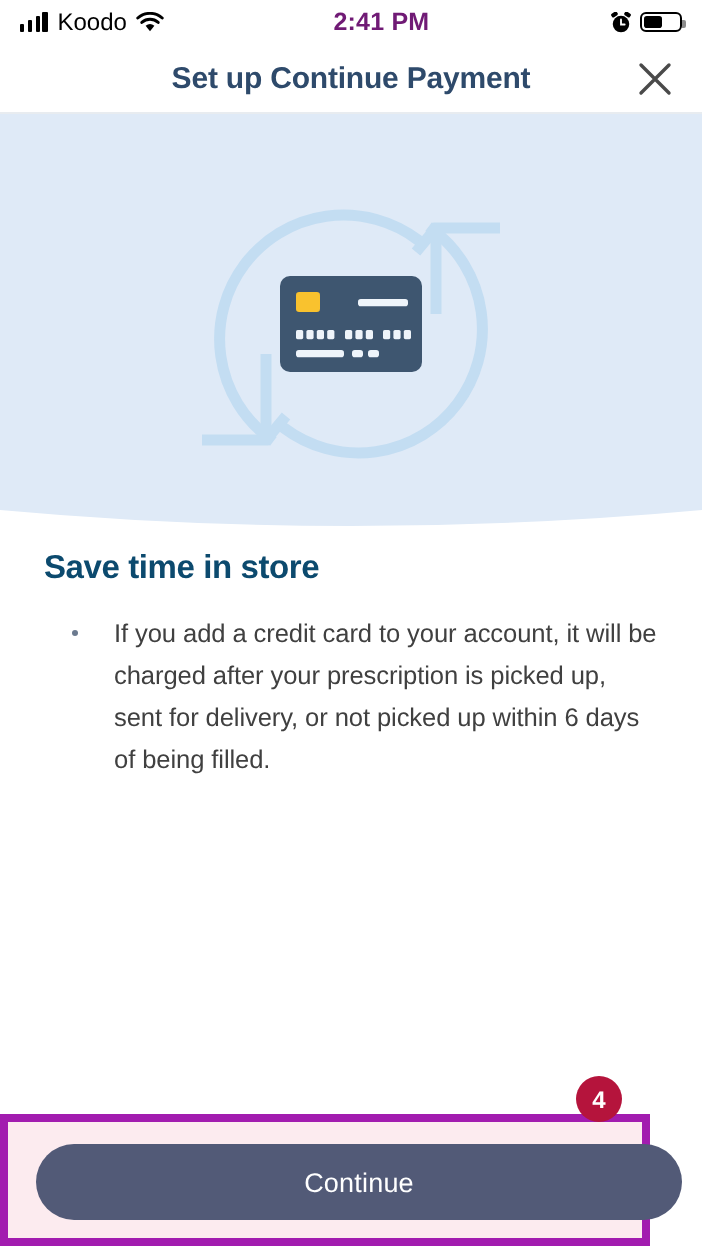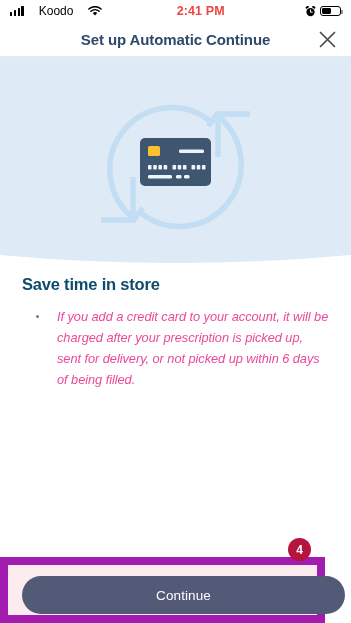--- a/index.html
+++ b/index.html
@@ -32,30 +32,30 @@
     height: 22px;
     display: flex;
     align-items: center;
     padding: 0 10px;
     box-sizing: border-box;
     color: #000000;
   }
   .sb-left {
     display: flex;
     align-items: center;
-    gap: 15px;
+    gap: 5px;
     flex: 0 0 auto;
   }
   .sb-center {
     flex: 1 1 auto;
     text-align: center;
     font-size: 12.5px;
     font-weight: 600;
     letter-spacing: 0.1px;
-    color: #ef4444;
+    color: #701a75;
     margin-left: -6px;
   }
   .sb-right {
     display: flex;
     align-items: center;
     gap: 4px;
     flex: 0 0 auto;
   }
   .carrier {
     font-size: 12px;
@@ -188,35 +188,34 @@
     width: 3px;
     height: 3px;
     border-radius: 50%;
     background: #6b7a8f;
     margin-top: 9px;
     margin-right: 18px;
   }
   .bullet-text {
     font-size: 12.8px;
     line-height: 21px;
-    color: #ec4899;
+    color: #404040;
     letter-spacing: -0.05px;
     flex: 1 1 auto;
-    font-style: italic;
   }
 
   
   .cta-region {
     position: absolute;
     left: 0;
     bottom: 0;
     width: 325px;
     height: 66px;
     background: #fcebef;
-    border: 8px solid #a21caf;
+    border: 4px solid #a21caf;
     box-sizing: border-box;
   }
   .continue-btn {
     position: absolute;
     left: 14px;
     top: 11px;
     width: 323px;
     height: 38px;
     border-radius: 19px;
     background: #525a77;
@@ -281,21 +280,21 @@
         </svg>
       </span>
       <span class="battery-shell">
         <span class="battery-fill"></span>
         <span class="battery-cap"></span>
       </span>
     </div>
   </div>
 
   <div class="navbar">
-    <span class="nav-title">Set up Automatic Continue</span>
+    <span class="nav-title">Set up Continue Payment</span>
     <div class="close-btn">
       <svg width="19" height="19" viewBox="0 0 19 19">
         <path d="M2.5 2.5 L16.5 16.5 M16.5 2.5 L2.5 16.5" stroke="#4a4a4a" stroke-width="1.7" stroke-linecap="round"></path>
       </svg>
     </div>
   </div>
   <div class="nav-divider"></div>
 
   <div class="hero">
     <svg width="351" height="212" viewBox="0 0 351 212">

